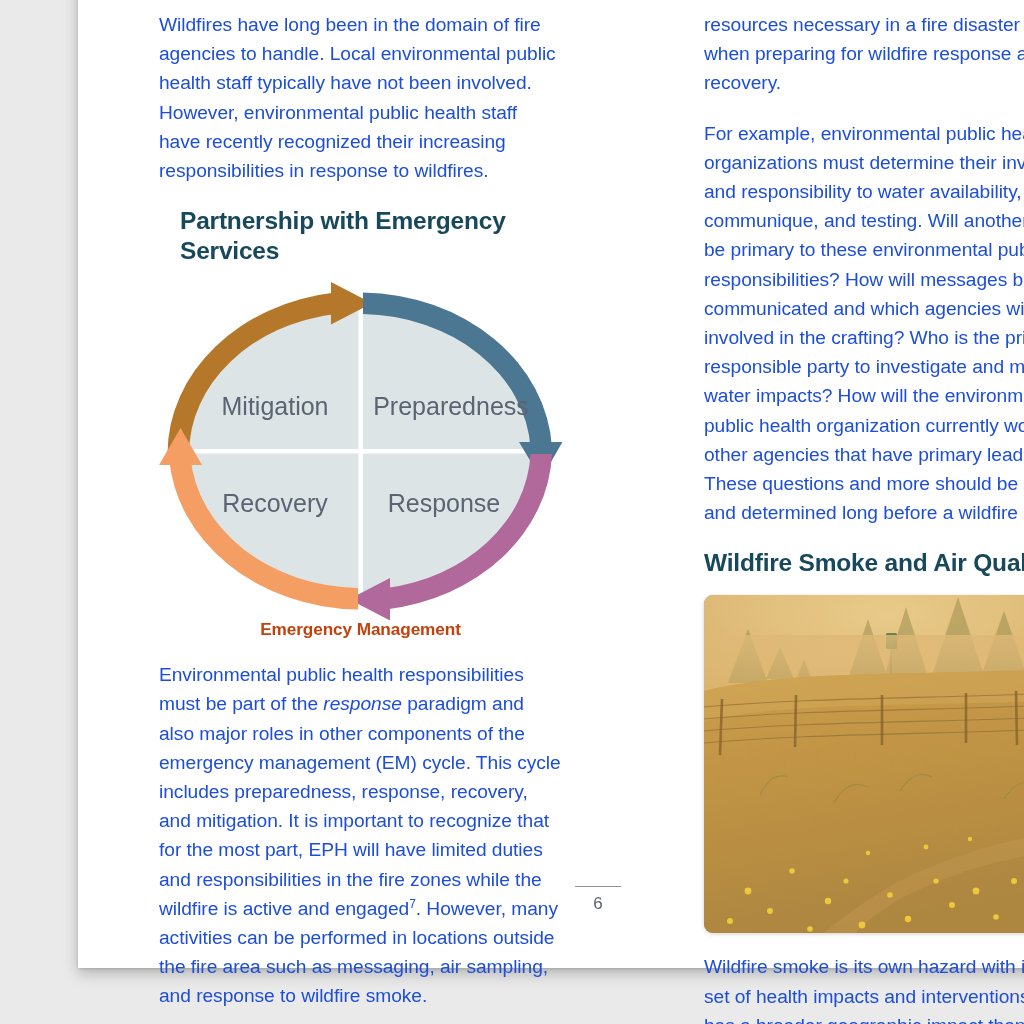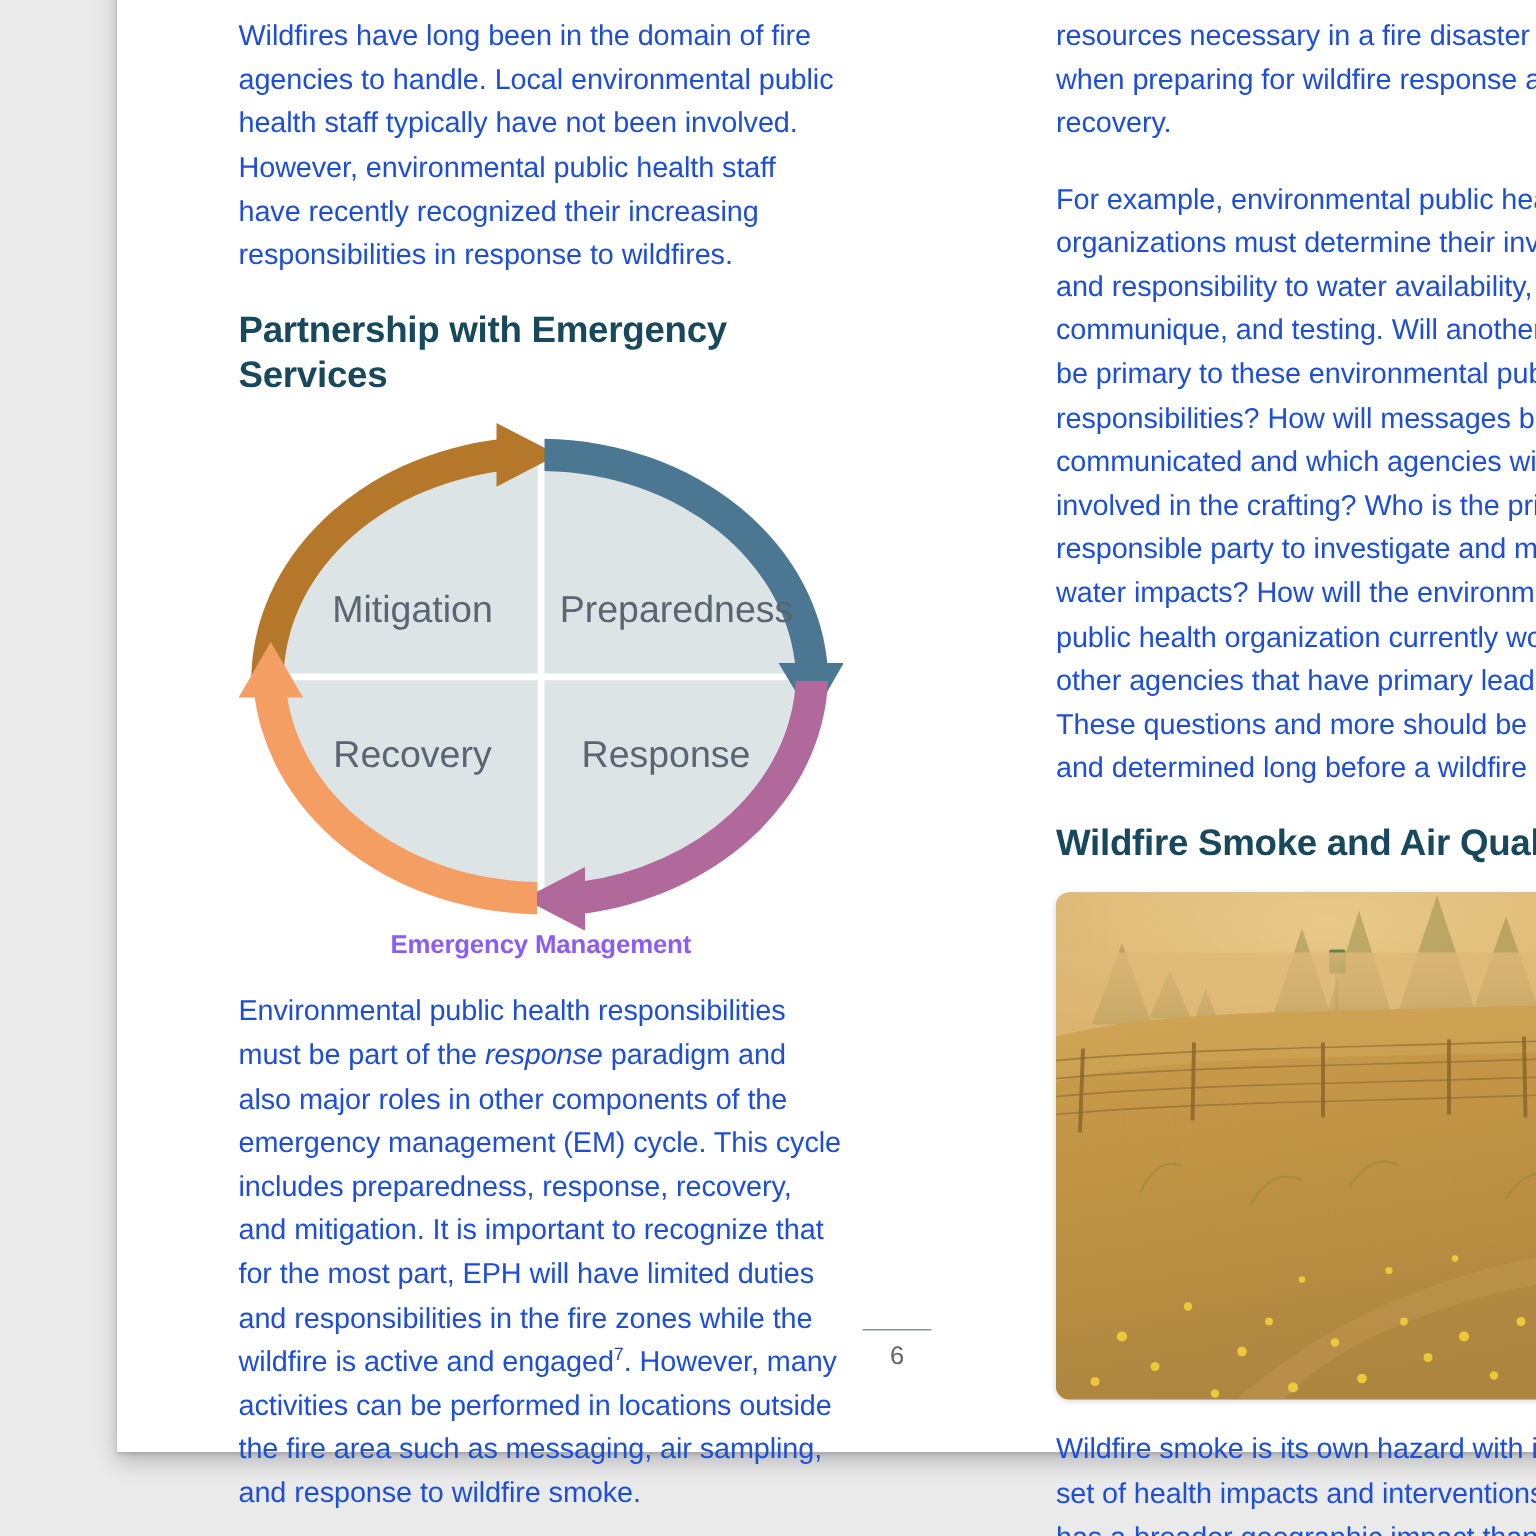--- a/index.html
+++ b/index.html
@@ -46,40 +46,40 @@
   sup { font-size: 0.62em; vertical-align: super; line-height: 0; }
 
   h2.section {
     margin: 10px 0 16px 0;
     font-size: 24.5px;
     line-height: 30px;
     font-weight: bold;
     color: #17485c;
     letter-spacing: -0.2px;
   }
-  #heading-partnership { margin-top: 14px; }
+  #heading-partnership { margin-top: 14px; margin-left: 21px; }
   #heading-smoke { margin: 13px 0 17px 0; }
 
   
   #figure-em-cycle {
     position: relative;
     width: 403px;
     height: 368px;
     margin: 6px 0 10px 0;
   }
   #em-svg { display: block; }
   .fig-caption {
     position: absolute;
     left: 0;
     top: 337px;
     width: 403px;
     text-align: center;
     font-size: 17.2px;
     font-weight: bold;
-    color: #8b5cf6;
+    color: #c2410c;
     letter-spacing: -0.1px;
   }
   .quad-label {
     font-family: "Liberation Sans", sans-serif;
     font-size: 25px;
     fill: #5a6472;
     text-anchor: middle;
     dominant-baseline: middle;
   }
 

